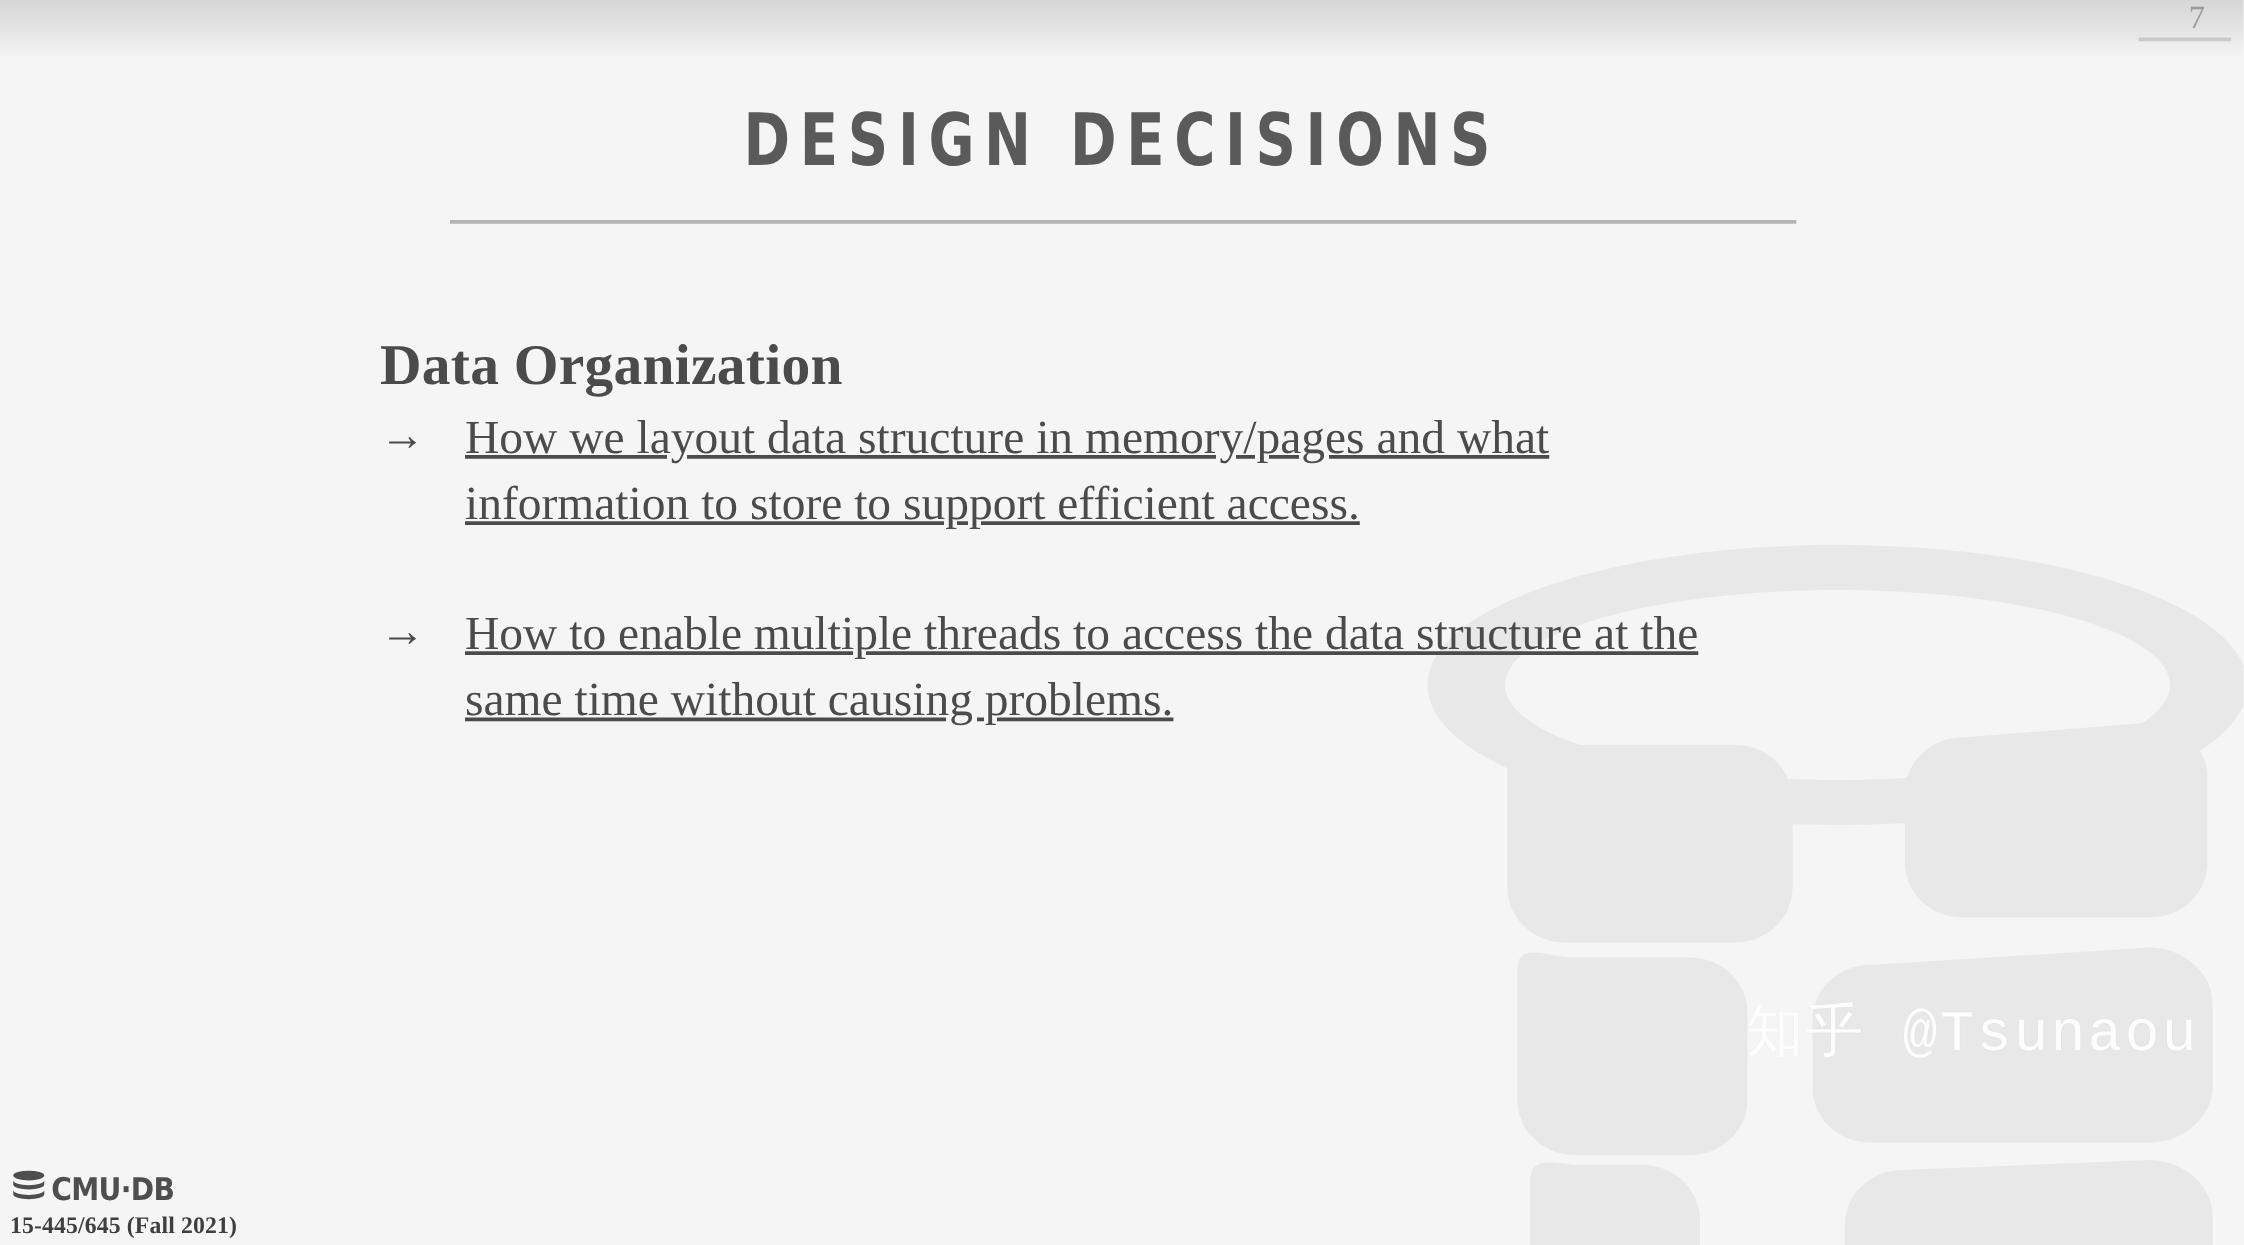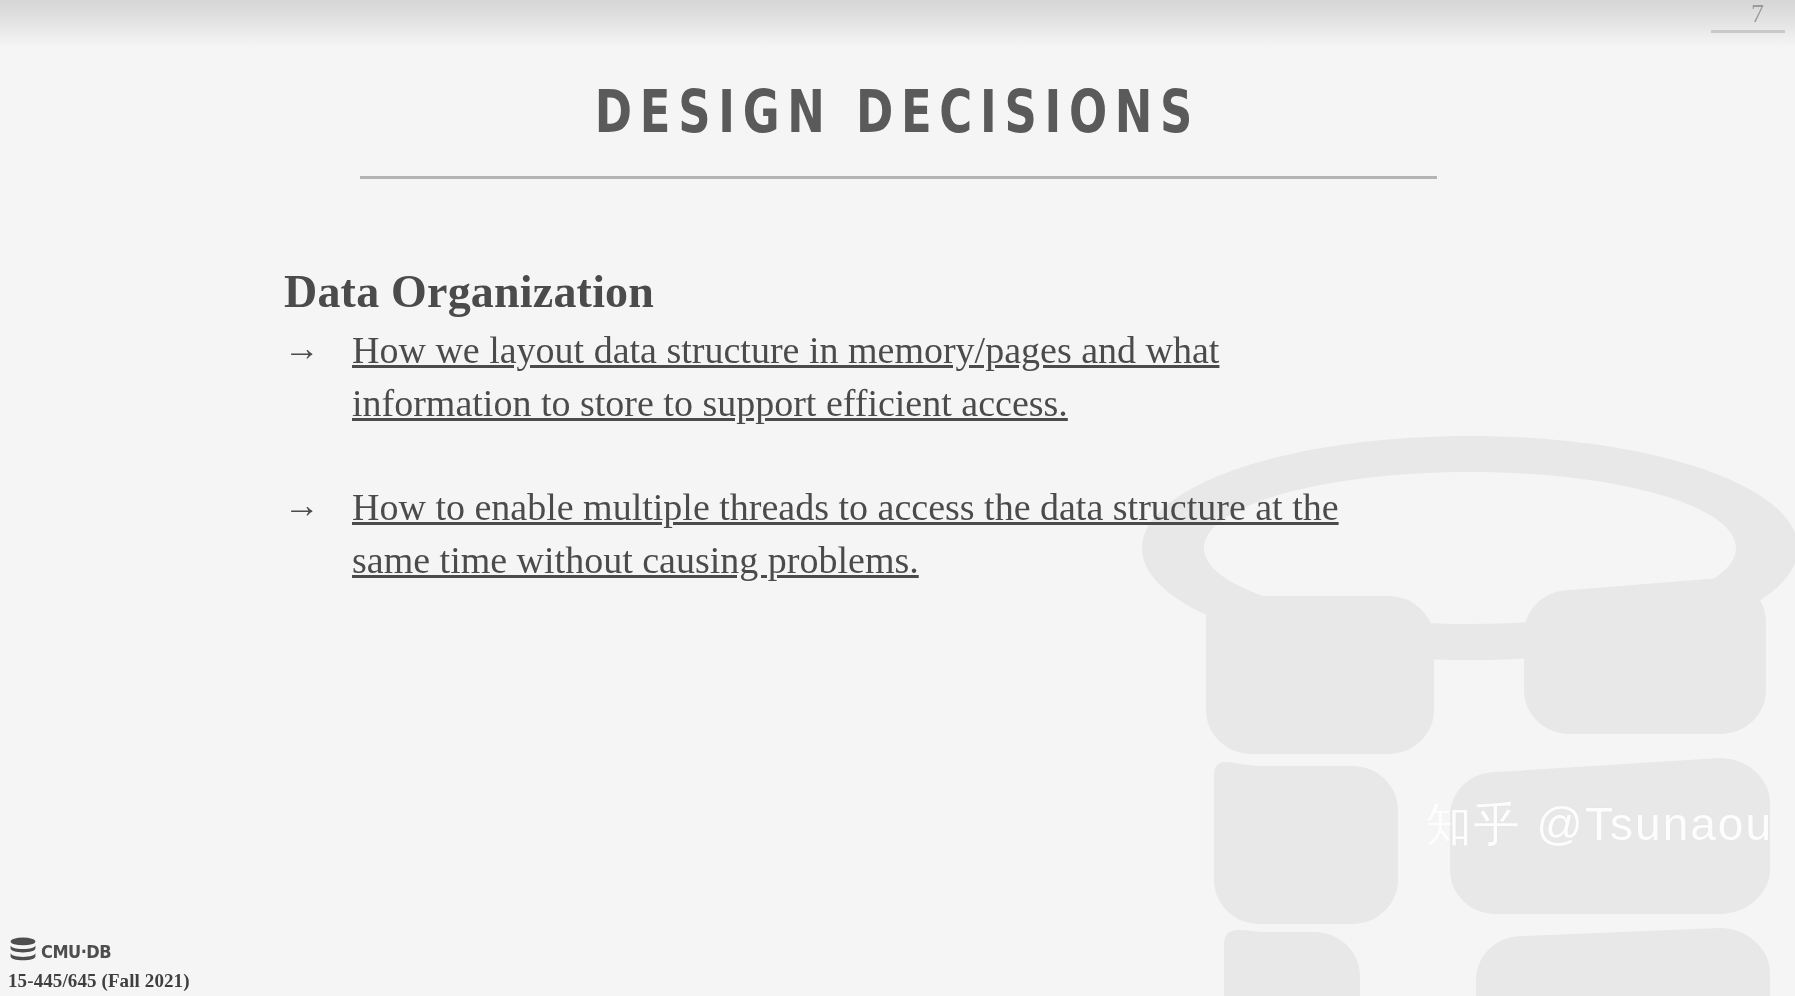--- a/index.html
+++ b/index.html
@@ -81,21 +81,21 @@
     left: 360px;
     top: 176px;
     width: 1077px;
     height: 3px;
     background: #b4b4b4;
   }
 
   
   .body-area {
     position: absolute;
-    left: 284px;
+    left: 304px;
     top: 268px;
     width: 1250px;
   }
 
   .section {
     margin-bottom: 52px;
   }
   .section:last-child {
     margin-bottom: 0;
   }
@@ -141,40 +141,40 @@
     display: flex;
     align-items: center;
     gap: 3px;
   }
   .logo-mark {
     display: block;
   }
   .logo-text {
     font-family: "DejaVu Sans Condensed", "Liberation Sans Narrow", "Liberation Sans", sans-serif;
     font-weight: 700;
-    font-size: 18px;
+    font-size: 25px;
     color: #4e4e4e;
     letter-spacing: -0.5px;
     line-height: 1;
   }
   .course-label {
     font-family: "Liberation Serif", "DejaVu Serif", serif;
     font-weight: 700;
     font-size: 19px;
     color: #3f3f3f;
     margin-top: 3px;
     letter-spacing: 0.1px;
   }
 
   
   .zhihu-watermark {
     position: absolute;
-    right: 22px;
+    right: 36px;
     bottom: 140px;
-    font-family: Liberation Sans, sans-serif;
+    font-family: Liberation Mono, monospace;
     font-size: 46px;
     color: #fdfdfd;
     letter-spacing: 2px;
     white-space: nowrap;
     text-shadow: 0 0 2px rgba(0,0,0,0.035);
   }
 </style>
 </head>
 <body>
 

